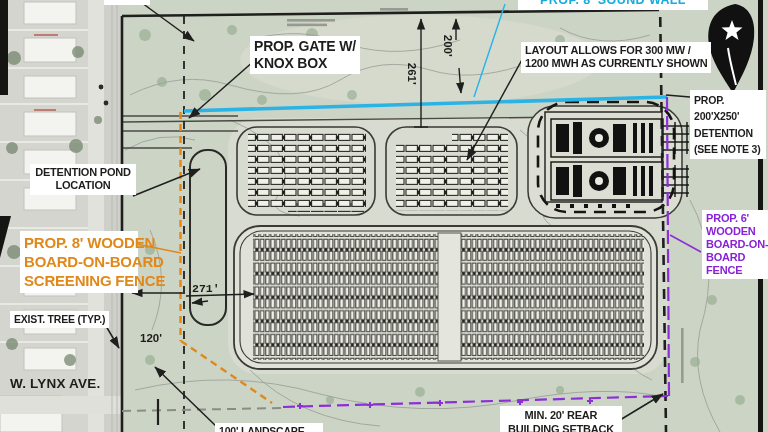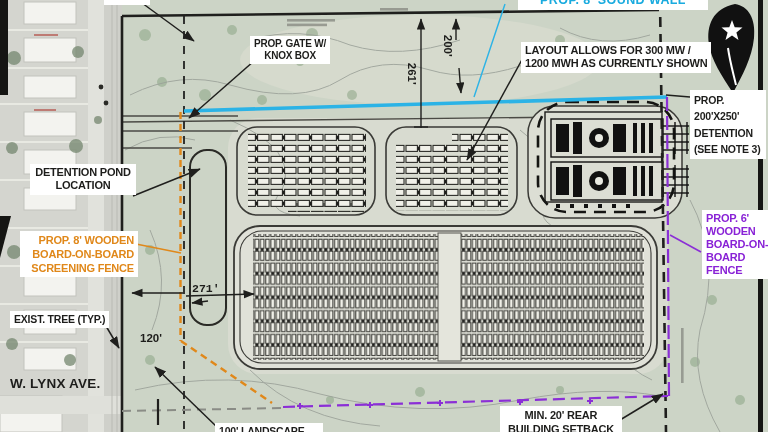--- a/index.html
+++ b/index.html
@@ -269,21 +269,21 @@
     <path d="M735,4 C713,8 706,26 709,44 C711,60 722,76 733,93 C742,76 752,58 754,38 C756,18 748,6 735,4 Z" fill="#111"></path>
     <polygon fill="#fff" points="732,20 734.7,27.3 742.5,27.6 736.4,32.4 738.5,39.9 732,35.6 725.5,39.9 727.6,32.4 721.5,27.6 729.3,27.3"></polygon>
     <path d="M728,48 C730,62 733,72 736,85" stroke="#fff" stroke-width="2" fill="none"></path>
   </g>
 </svg>
 
   <div class="co" style="left:104px;top:0;width:46px;height:5px;padding:0;"></div>
 
   <div class="co cyan tac" style="left:518px;top:-9px;width:182px;font-size:12.5px;letter-spacing:0.4px;">PROP. 8' SOUND WALL</div>
 
-  <div class="co" style="left:250px;top:36px;font-size:10px;text-align:center;">
+  <div class="co" style="left:250px;top:36px;font-size:14px;">
     <div>PROP. GATE W/</div>
     <div>KNOX BOX</div>
   </div>
 
   <div class="co" style="left:521px;top:42px;font-size:11px;">
     <div>LAYOUT ALLOWS FOR 300 MW /</div>
     <div>1200 MWH AS CURRENTLY SHOWN</div>
   </div>
 
   <div class="co" style="left:690px;top:90px;width:68px;font-size:10.5px;line-height:1.55;">
@@ -291,21 +291,21 @@
     <div>200'X250'</div>
     <div>DETENTION</div>
     <div>(SEE NOTE 3)</div>
   </div>
 
   <div class="co tar" style="left:30px;top:164px;width:98px;font-size:11px;text-align:center;">
     <div>DETENTION POND</div>
     <div>LOCATION</div>
   </div>
 
-  <div class="co orange tar" style="left:20px;top:231px;width:110px;font-size:11px;line-height:1.28;">
+  <div class="co orange tar" style="left:20px;top:231px;width:110px;font-size:15px;line-height:1.28;">
     <div>PROP. 8' WOODEN</div>
     <div>BOARD-ON-BOARD</div>
     <div>SCREENING FENCE</div>
   </div>
 
   <div class="co" style="left:10px;top:311px;font-size:10.5px;">EXIST. TREE (TYP.)</div>
 
   <div class="co nobg" style="left:6px;top:374px;font-size:13.5px;letter-spacing:0.2px;">W. LYNX AVE.</div>
 
   <div class="co purple" style="left:702px;top:210px;width:70px;font-size:11px;line-height:1.18;">

